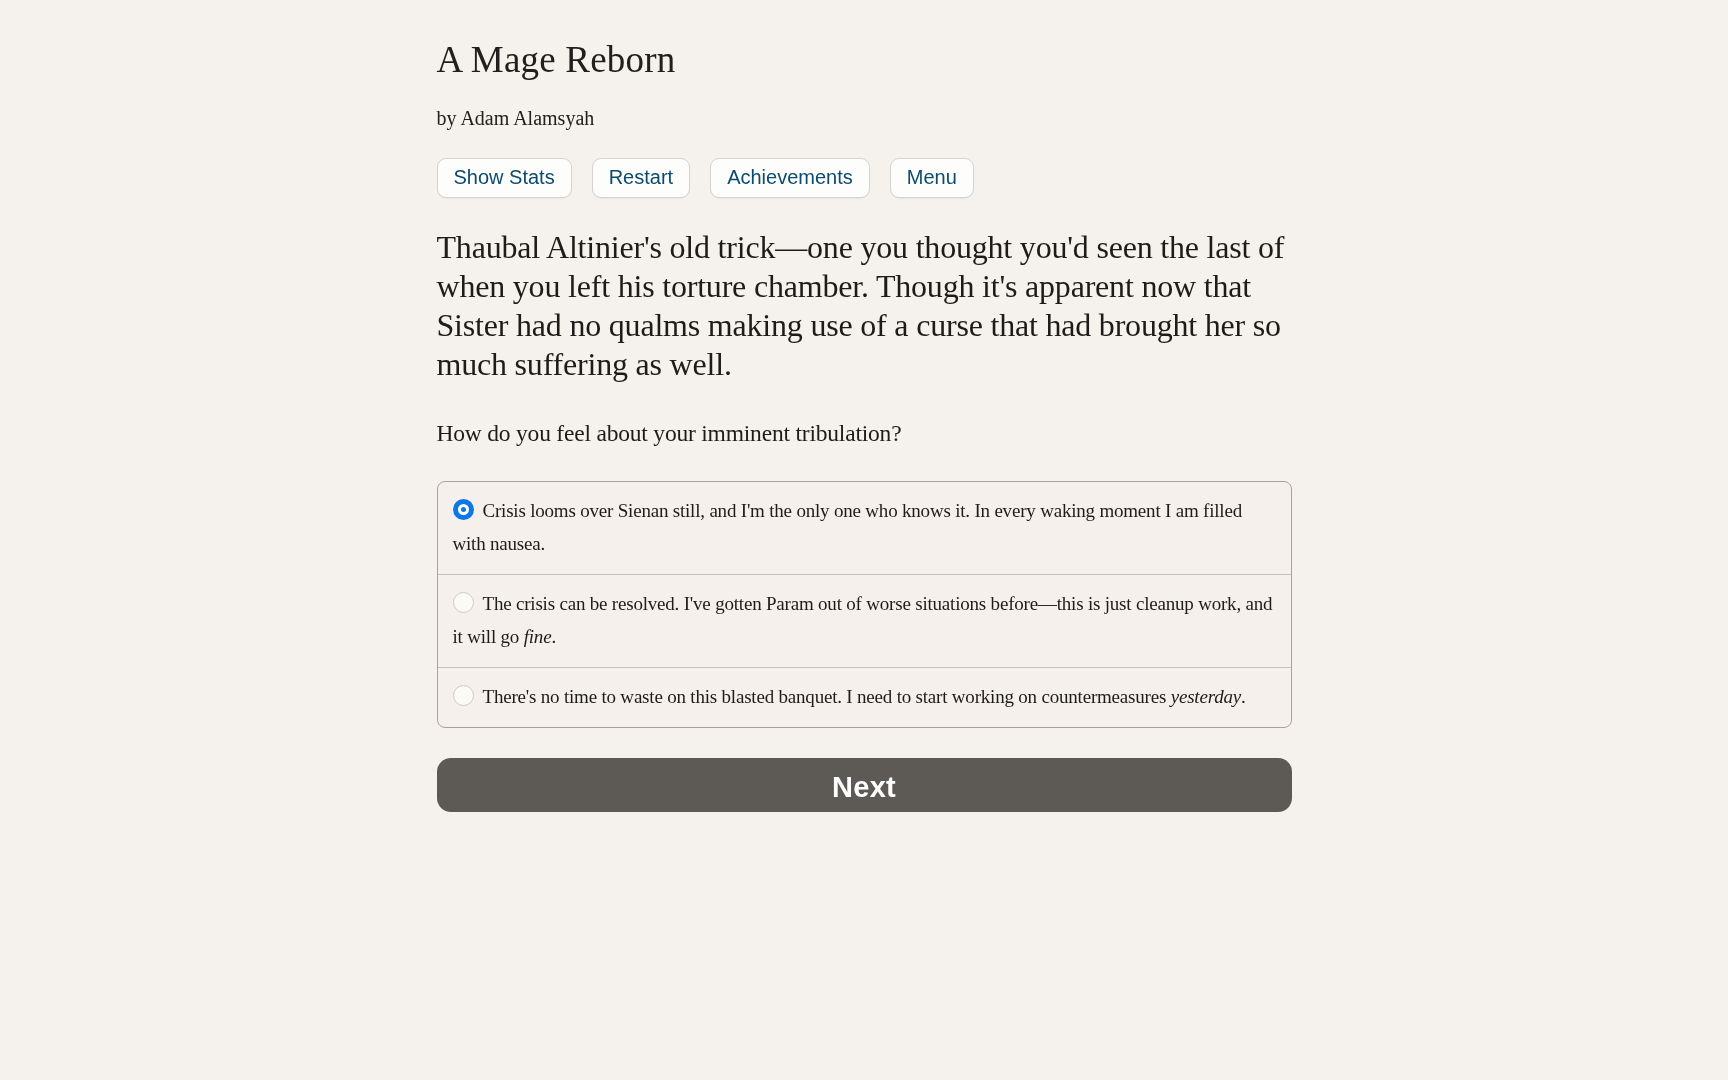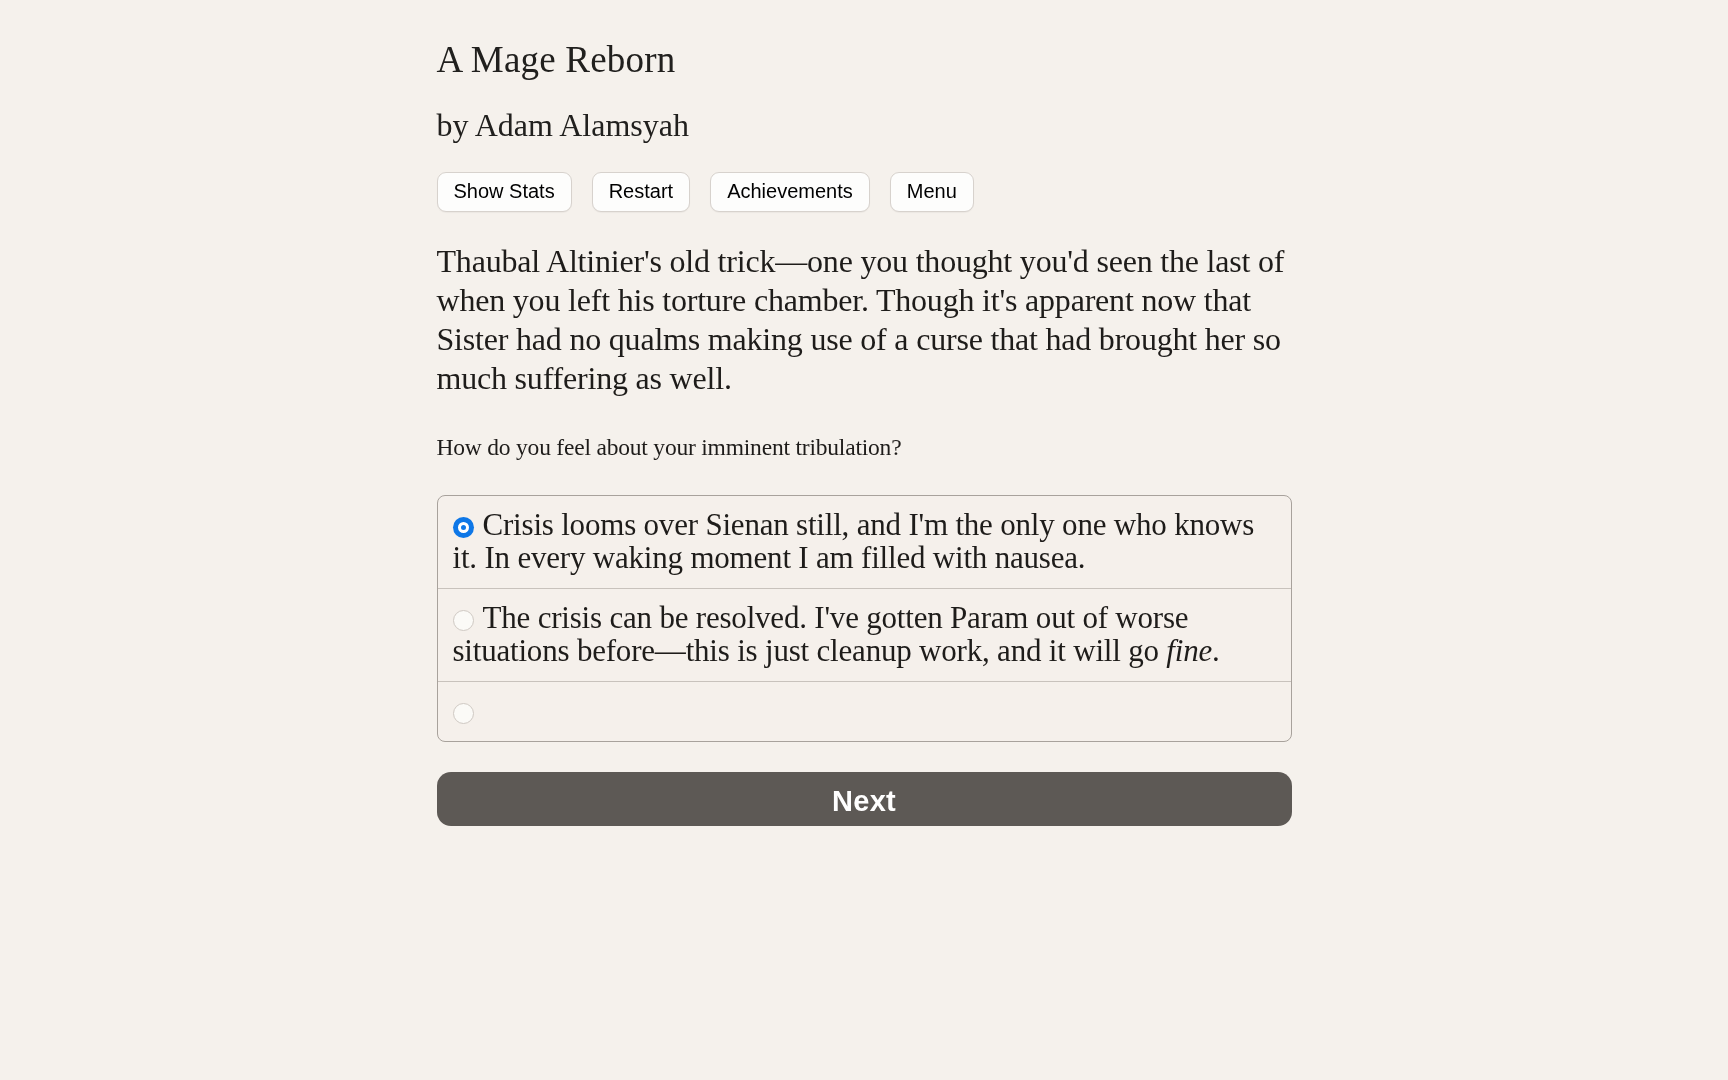--- a/index.html
+++ b/index.html
@@ -18,33 +18,33 @@
     padding-top: 26px;
   }
   .title {
     font-size: 37px;
     font-weight: 500;
     margin: 0;
     color: #21201e;
     letter-spacing: 0.2px;
   }
   .byline {
-    font-size: 32px;
+    font-size: 20px;
     margin-top: 26px;
     color: #21201e;
   }
   .toolbar {
     margin-top: 28px;
     display: flex;
     gap: 20px;
   }
   .toolbar button {
     font-family: "Liberation Sans", sans-serif;
     font-size: 20px;
-    color: #000000;
+    color: #0c4a6e;
     background: #fdfdfc;
     border: 1px solid #d7d2cd;
     border-radius: 9px;
     padding: 7px 16px 8px;
     box-shadow: 0 1px 1px rgba(0,0,0,0.04);
     cursor: pointer;
   }
   .story-paragraph {
     margin-top: 30px;
     font-size: 32px;
@@ -60,21 +60,21 @@
   }
   .choices {
     margin-top: 31px;
     border: 1px solid #a8a29c;
     border-radius: 8px;
     background: #f5f0eb;
     overflow: hidden;
   }
   .choice-row {
     padding: 12px 15px 14px;
-    font-size: 31px;
+    font-size: 19px;
     line-height: 33px;
     letter-spacing: -0.2px;
     cursor: pointer;
   }
   .choice-row + .choice-row {
     border-top: 1px solid #c8c2bc;
   }
   .radio {
     display: inline-block;
     width: 21px;
@@ -139,19 +139,19 @@
   <div class="question">How do you feel about your imminent tribulation?</div>
 
   <div class="choices">
     <div class="choice-row">
       <span class="radio checked"></span><span class="choice-text"><span>Crisis looms over Sienan still, and I'm the only one who knows it. In every waking moment I am filled with nausea.</span><em></em><span></span></span>
     </div>
     <div class="choice-row">
       <span class="radio unchecked"></span><span class="choice-text"><span>The crisis can be resolved. I've gotten Param out of worse situations before—this is just cleanup work, and it will go </span><em>fine</em><span>.</span></span>
     </div>
     <div class="choice-row">
-      <span class="radio unchecked"></span>
+      <span class="radio unchecked"></span><span class="choice-text"><span>There's no time to waste on this blasted banquet. I need to start working on countermeasures </span><em>yesterday</em><span>.</span></span>
     </div>
   </div>
 
   <button class="next-button">Next</button>
 
 </div>
 
 </body></html>

